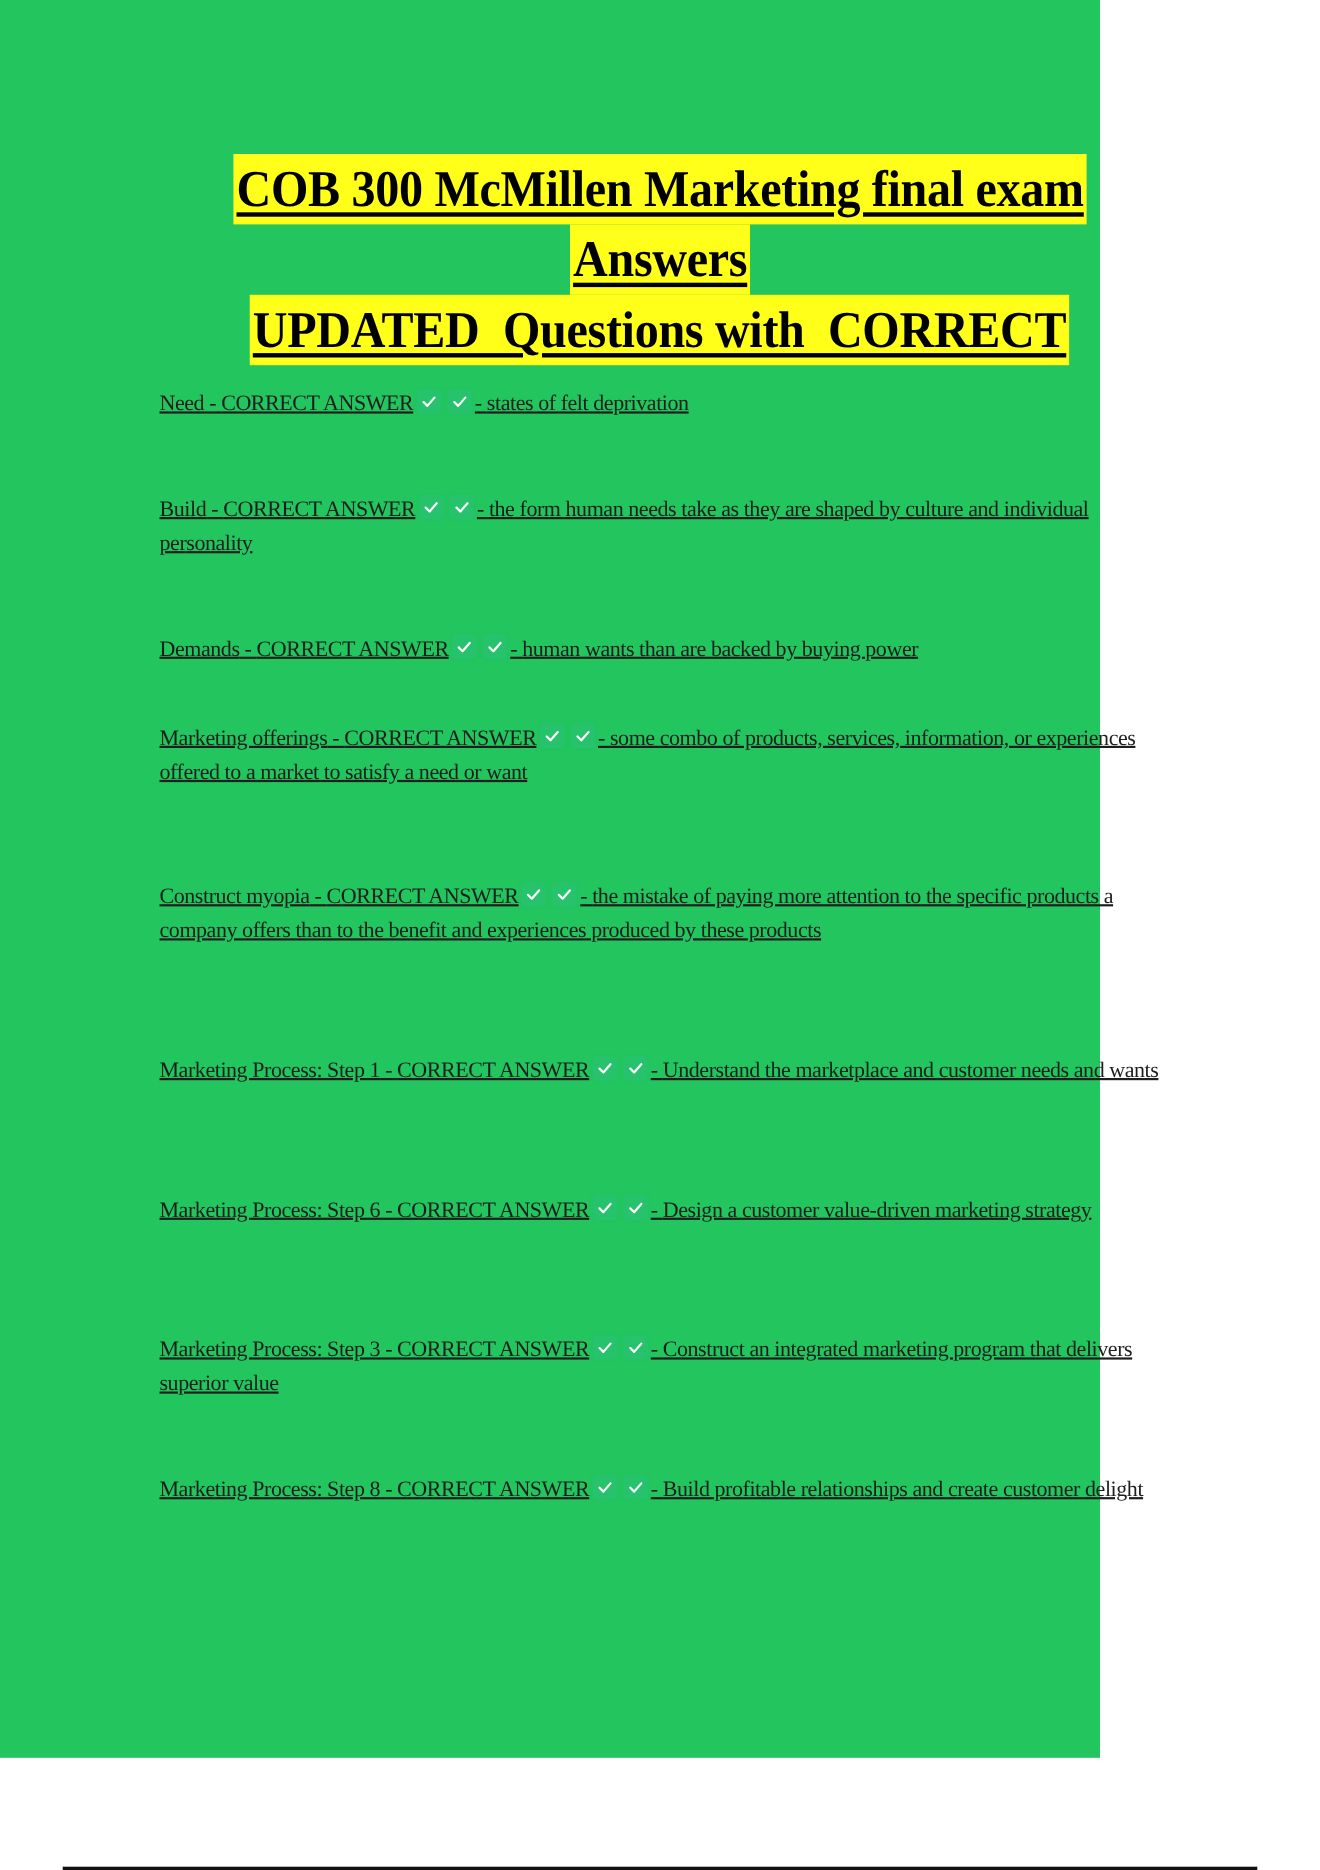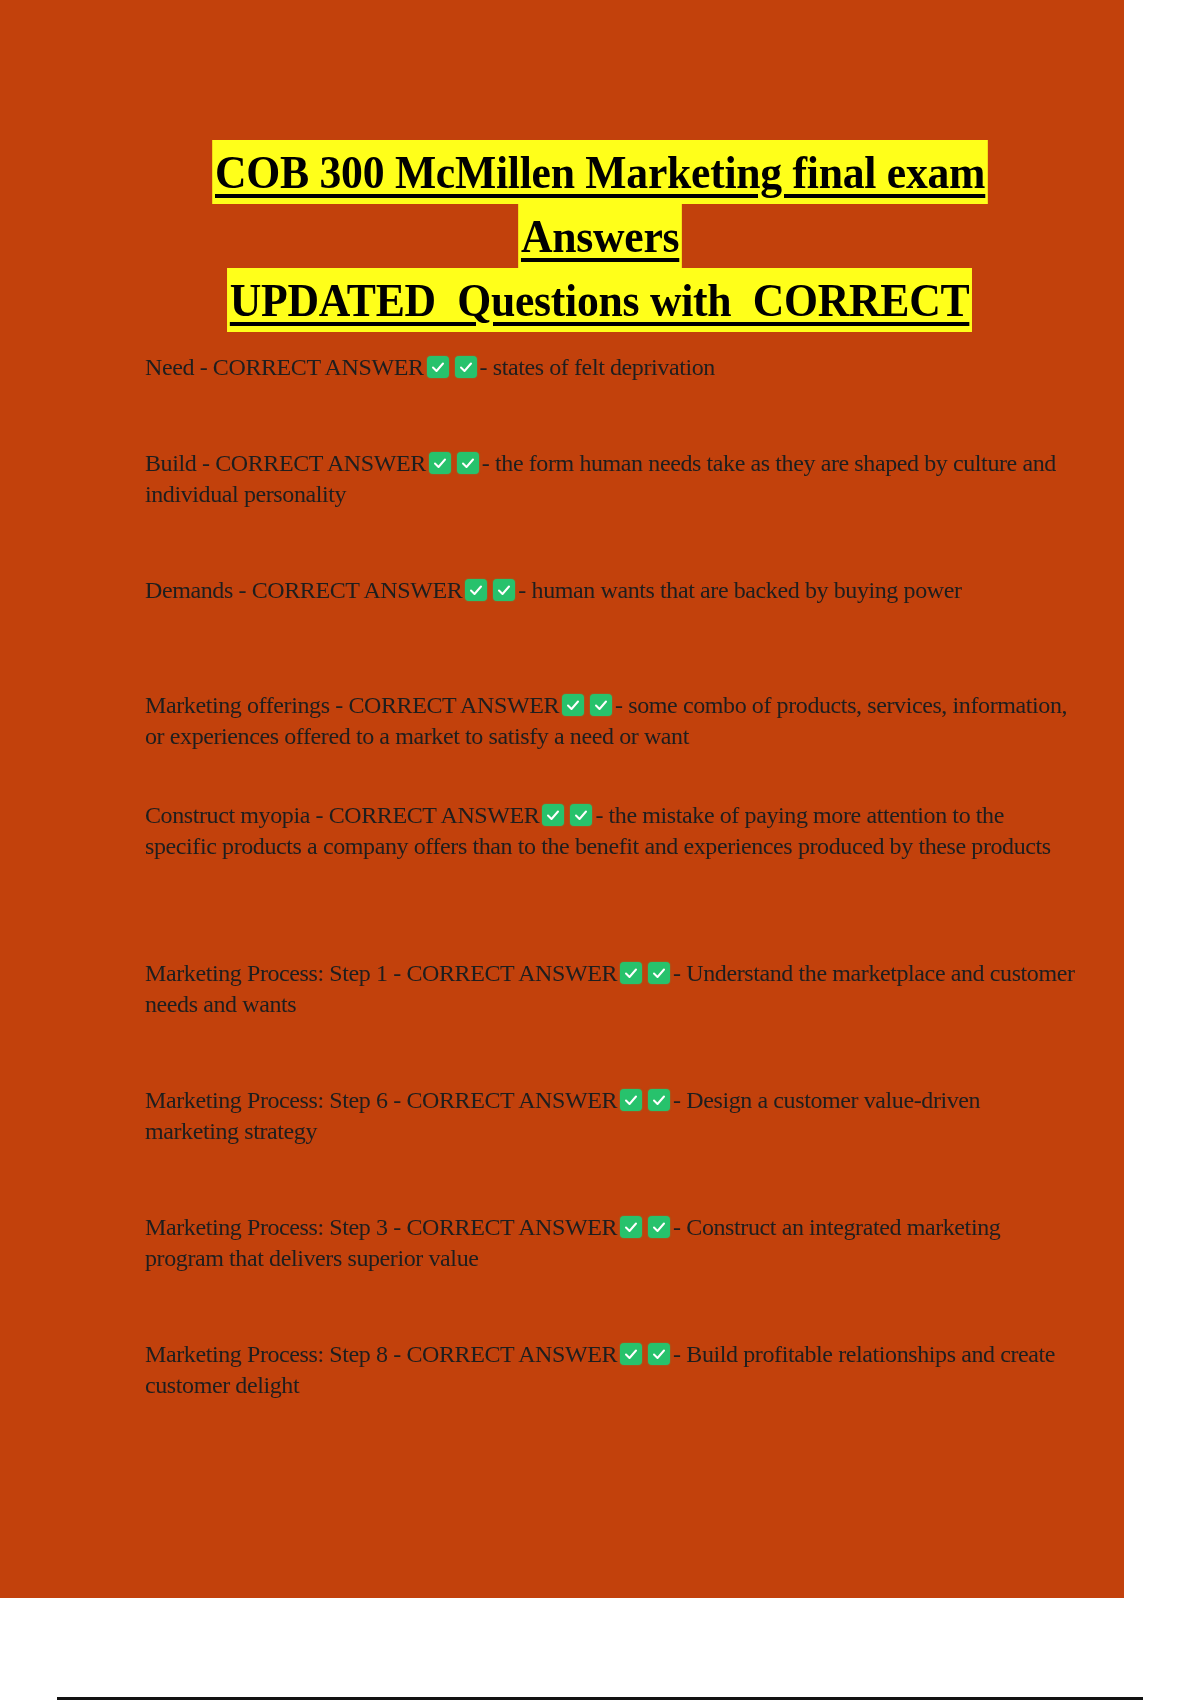--- a/index.html
+++ b/index.html
@@ -12,23 +12,23 @@
     background: #ffffff;
     position: relative;
     overflow: hidden;
     font-family: "Liberation Serif", "DejaVu Serif", serif;
     color: #1a1a1a;
   }
   .page {
     position: absolute;
     left: 0;
     top: 0;
-    width: 1124px;
+    width: 1000px;
     height: 1598px;
-    background: #c2410c;
+    background: #22c55e;
   }
   .title {
     position: absolute;
     left: 0;
     top: 140px;
     width: 1200px;
     text-align: center;
     font-family: "Liberation Serif", "DejaVu Serif", serif;
     font-weight: bold;
     font-size: 47px;
@@ -49,24 +49,25 @@
   .entries {
     position: absolute;
     left: 145px;
     top: 352px;
     width: 930px;
   }
   .entry {
     position: absolute;
     left: 0;
     width: 930px;
-    font-size: 24px;
+    font-size: 20px;
     line-height: 31px;
     color: #1e1e1e;
     letter-spacing: -0.4px;
+    text-decoration: underline;
   }
   .check {
     display: inline-block;
     width: 22px;
     height: 22px;
     background: #27c26c;
     border-radius: 4px;
     vertical-align: -3px;
     position: relative;
     margin: 0 3px;
@@ -118,24 +119,24 @@
             <path d="M3 8.5 L6.5 12 L13 4.5" fill="none" stroke="#fff" stroke-width="2" stroke-linecap="round" stroke-linejoin="round"></path>
           </svg></span>- <span>the form human needs take as they are shaped by culture and individual personality</span>
     </div>
 
     <div class="entry" style="top:223px">
       <span>Demands</span>
       - <span>CORRECT ANSWER</span><span class="check"><svg viewBox="0 0 16 16">
             <path d="M3 8.5 L6.5 12 L13 4.5" fill="none" stroke="#fff" stroke-width="2" stroke-linecap="round" stroke-linejoin="round"></path>
           </svg></span><span class="check"><svg viewBox="0 0 16 16">
             <path d="M3 8.5 L6.5 12 L13 4.5" fill="none" stroke="#fff" stroke-width="2" stroke-linecap="round" stroke-linejoin="round"></path>
-          </svg></span>- <span>human wants that are backed by buying power</span>
+          </svg></span>- <span>human wants than are backed by buying power</span>
     </div>
 
-    <div class="entry" style="top:338px">
+    <div class="entry" style="top:304px">
       <span>Marketing offerings</span>
       - <span>CORRECT ANSWER</span><span class="check"><svg viewBox="0 0 16 16">
             <path d="M3 8.5 L6.5 12 L13 4.5" fill="none" stroke="#fff" stroke-width="2" stroke-linecap="round" stroke-linejoin="round"></path>
           </svg></span><span class="check"><svg viewBox="0 0 16 16">
             <path d="M3 8.5 L6.5 12 L13 4.5" fill="none" stroke="#fff" stroke-width="2" stroke-linecap="round" stroke-linejoin="round"></path>
           </svg></span>- <span>some combo of products, services, information, or experiences offered to a market to satisfy a need or want</span>
     </div>
 
     <div class="entry" style="top:448px">
       <span>Construct myopia</span>

